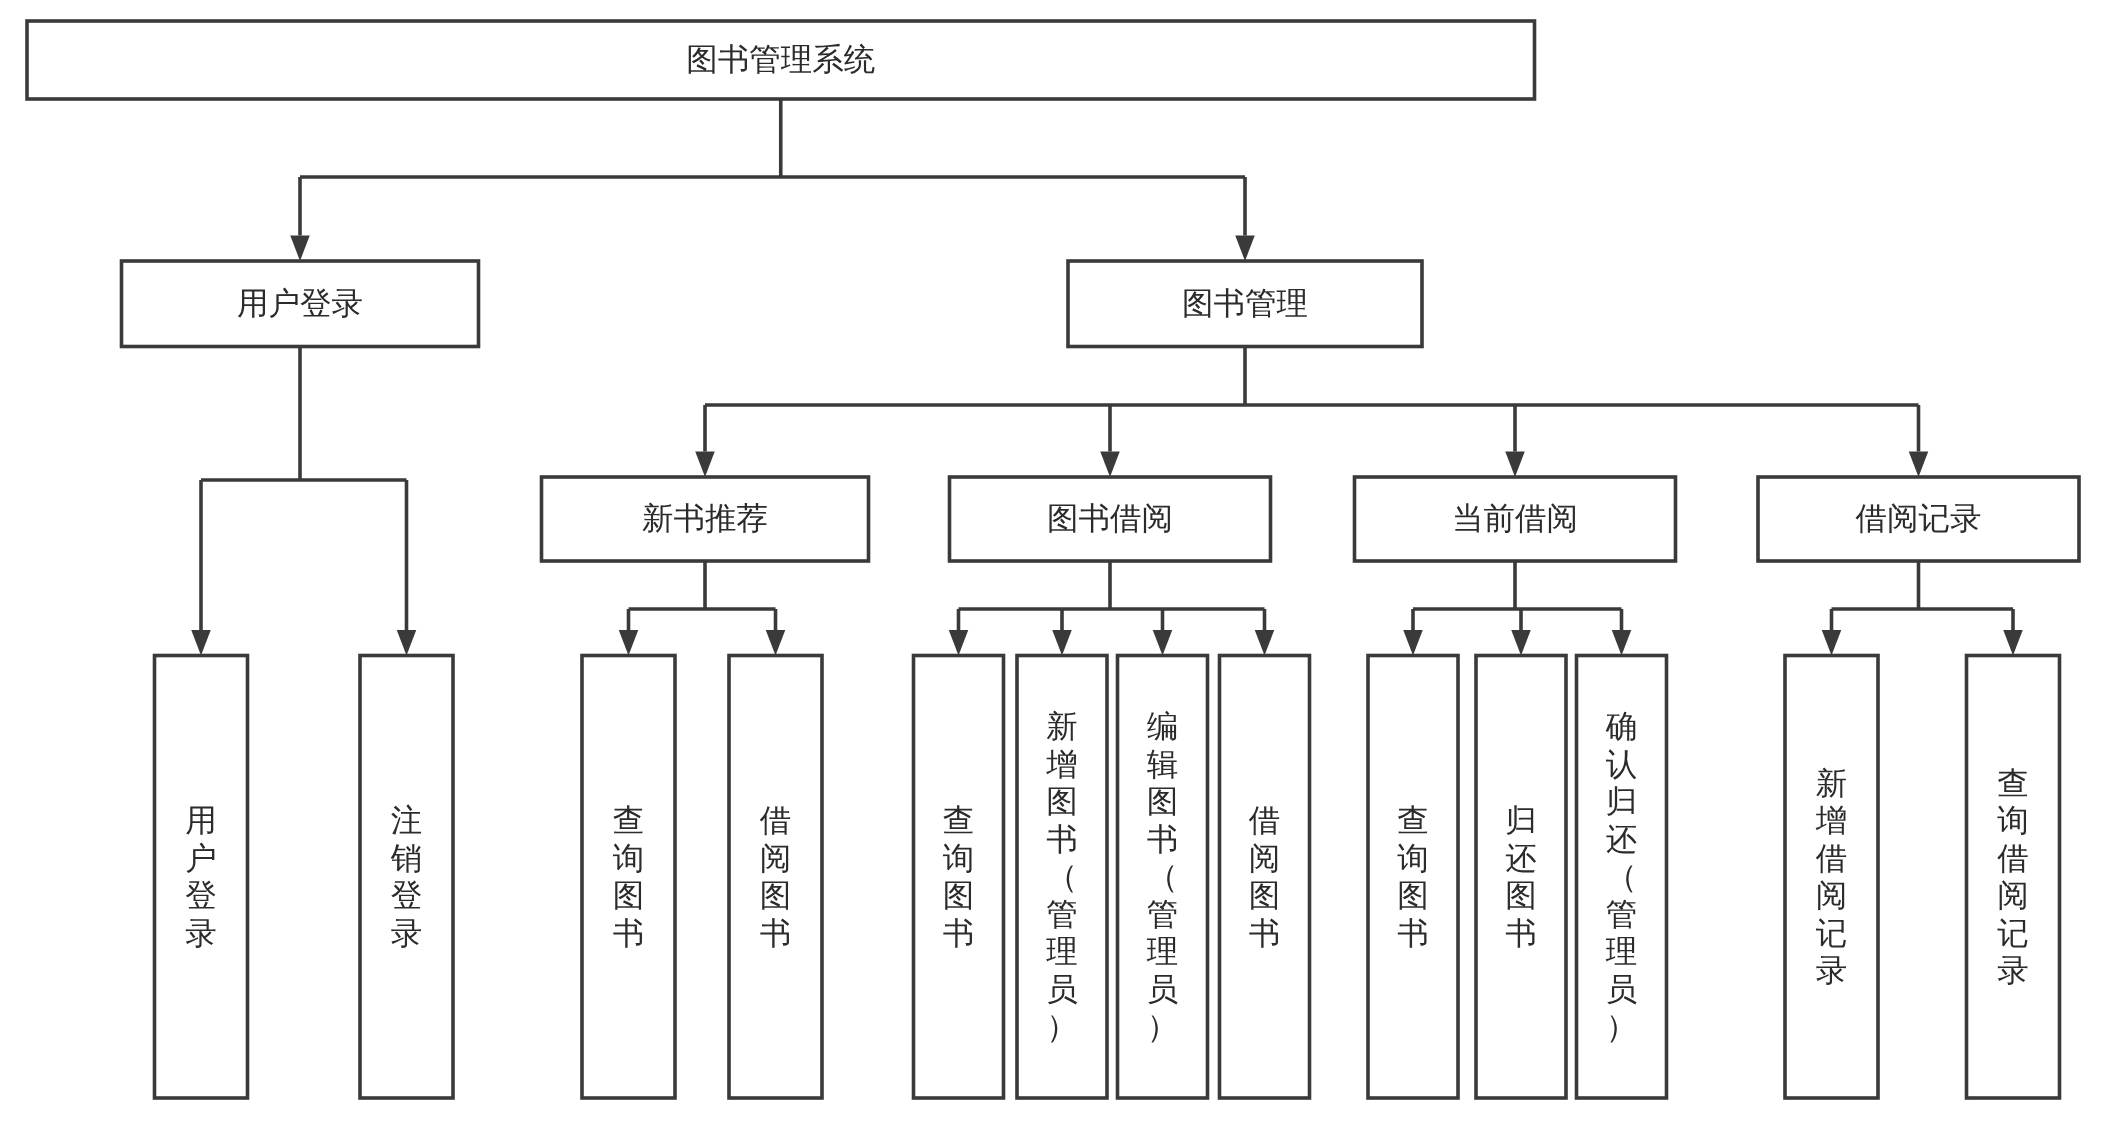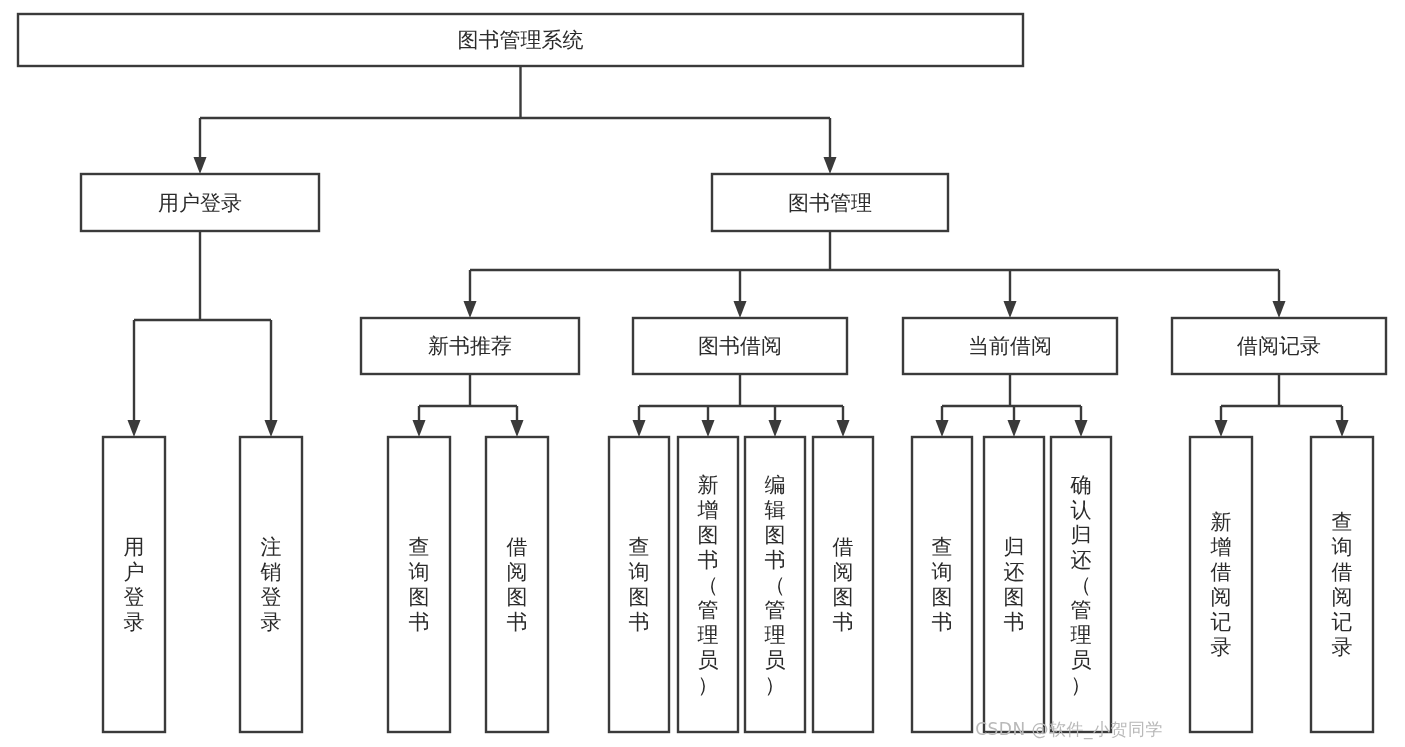--- a/index.html
+++ b/index.html
@@ -205,14 +205,13 @@
           <rect x="1190" y="437" width="62" height="295" class="node-box"></rect>
           <text x="1221" y="529" class="node-label-vertical"><tspan x="1221" dy="0">新</tspan><tspan x="1221" dy="25">增</tspan><tspan x="1221" dy="25">借</tspan><tspan x="1221" dy="25">阅</tspan><tspan x="1221" dy="25">记</tspan><tspan x="1221" dy="25">录</tspan></text>
         </g>
         <g>
           <rect x="1311" y="437" width="62" height="295" class="node-box"></rect>
           <text x="1342" y="529" class="node-label-vertical"><tspan x="1342" dy="0">查</tspan><tspan x="1342" dy="25">询</tspan><tspan x="1342" dy="25">借</tspan><tspan x="1342" dy="25">阅</tspan><tspan x="1342" dy="25">记</tspan><tspan x="1342" dy="25">录</tspan></text>
         </g>
       </g>
   </svg>
 
-  <div class="watermark">CSDN @软件_小贺同学</div>
 </div>
 
 </body></html>

